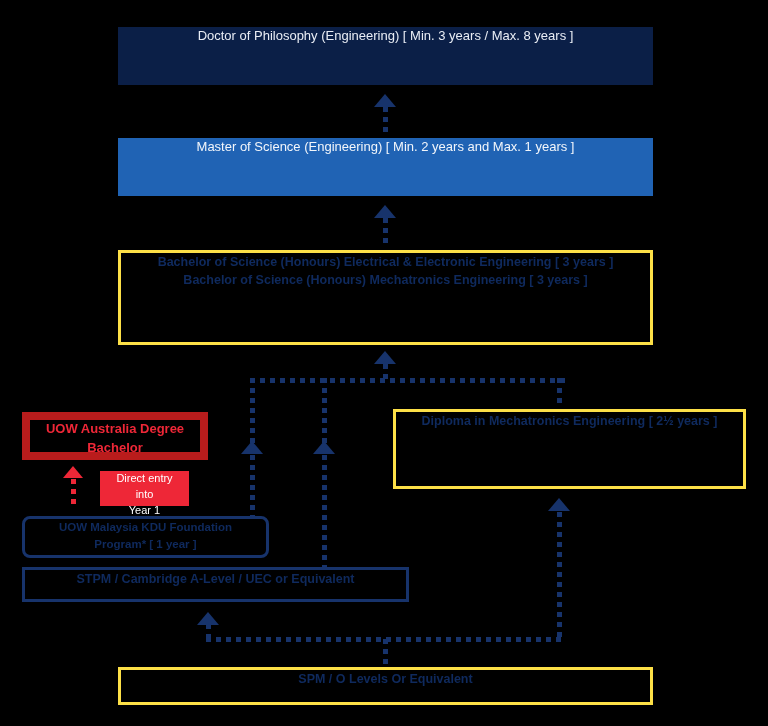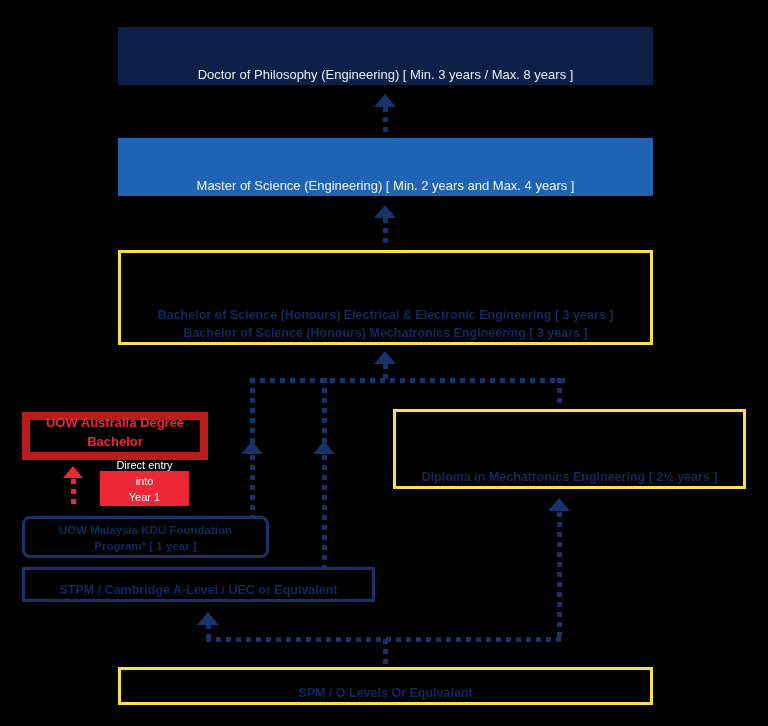--- a/index.html
+++ b/index.html
@@ -16,21 +16,21 @@
     height: 726px;
     background: #000000;
   }
 
   
   .node {
     position: absolute;
     display: flex;
     flex-direction: column;
     align-items: center;
-    justify-content: flex-end;
+    justify-content: flex-start;
     text-align: center;
     line-height: 1.45;
   }
   .node-filled-navy {
     background: #0b1f47;
     color: #e9edf5;
   }
   .node-filled-blue {
     background: #2063b4;
     color: #f2f6fb;
@@ -137,21 +137,21 @@
   <div class="arrow-up" style="left:374px; top:94px;"></div>
 
   <div class="vdots-red" style="left:71px; top:479px; height:28px;"></div>
   <div class="arrow-up-red" style="left:63px; top:466px;"></div>
 
   <div class="node node-filled-navy fs-13" style="left:118px; top:27px; width:535px; height:58px;">
     <span class="t-line">Doctor of Philosophy (Engineering) [ Min. 3 years / Max. 8 years ]</span>
   </div>
 
   <div class="node node-filled-blue fs-13" style="left:118px; top:138px; width:535px; height:58px;">
-    <span class="t-line">Master of Science (Engineering) [ Min. 2 years and Max. 4 years ]</span>
+    <span class="t-line">Master of Science (Engineering) [ Min. 2 years and Max. 1 years ]</span>
   </div>
 
   <div class="node node-outline-navy fs-12 bold" style="left:118px; top:250px; width:535px; height:95px;">
     <span class="t-line">Bachelor of Science (Honours) Electrical &amp; Electronic Engineering [ 3 years ]</span>
     <span class="t-line">Bachelor of Science (Honours) Mechatronics Engineering [ 3 years ]</span>
   </div>
 
   <div class="node node-outline-red fs-13 bold" style="left:22px; top:412px; width:186px; height:48px;">
     <span class="t-line">UOW Australia Degree</span>
     <span class="t-line">Bachelor</span>
@@ -160,21 +160,21 @@
   <div class="node node-filled-red fs-11" style="left:100px; top:471px; width:89px; height:35px;">
     <span class="t-line">Direct entry into</span>
     <span class="t-line">Year 1</span>
   </div>
 
   <div class="node node-outline-navy-thin fs-115 bold" style="left:22px; top:516px; width:247px; height:42px;">
     <span class="t-line">UOW Malaysia KDU Foundation</span>
     <span class="t-line">Program* [ 1 year ]</span>
   </div>
 
-  <div class="node node-outline-navy-thin fs-12 bold" style="left:22px; top:567px; width:353px; height:35px;">
+  <div class="node node-outline-navy-thin fs-12 bold" style="left:22px; top:567px; width:387px; height:35px;">
     <span class="t-line">STPM / Cambridge A-Level / UEC or Equivalent</span>
   </div>
 
   <div class="node node-outline-navy fs-12 bold" style="left:393px; top:409px; width:353px; height:80px;">
     <span class="t-line">Diploma in Mechatronics Engineering [ 2½ years ]</span>
   </div>
 
   <div class="node node-outline-navy fs-12 bold" style="left:118px; top:667px; width:535px; height:38px;">
     <span class="t-line">SPM / O Levels Or Equivalent</span>
   </div>

